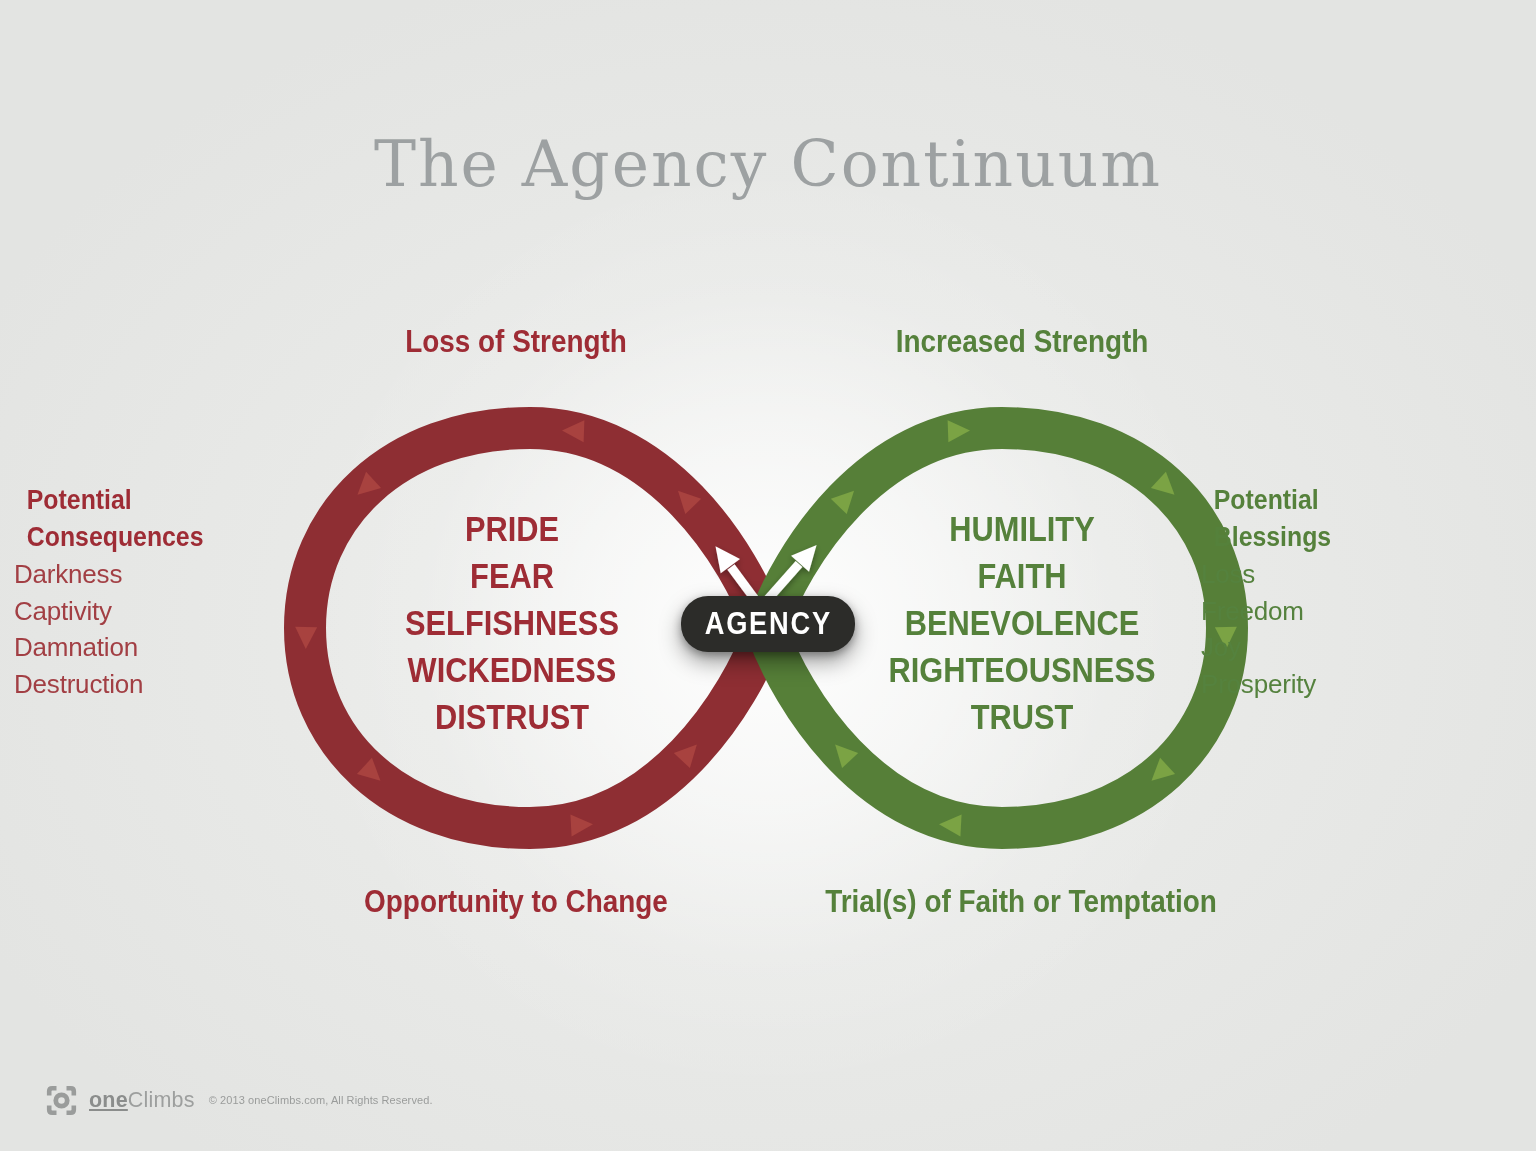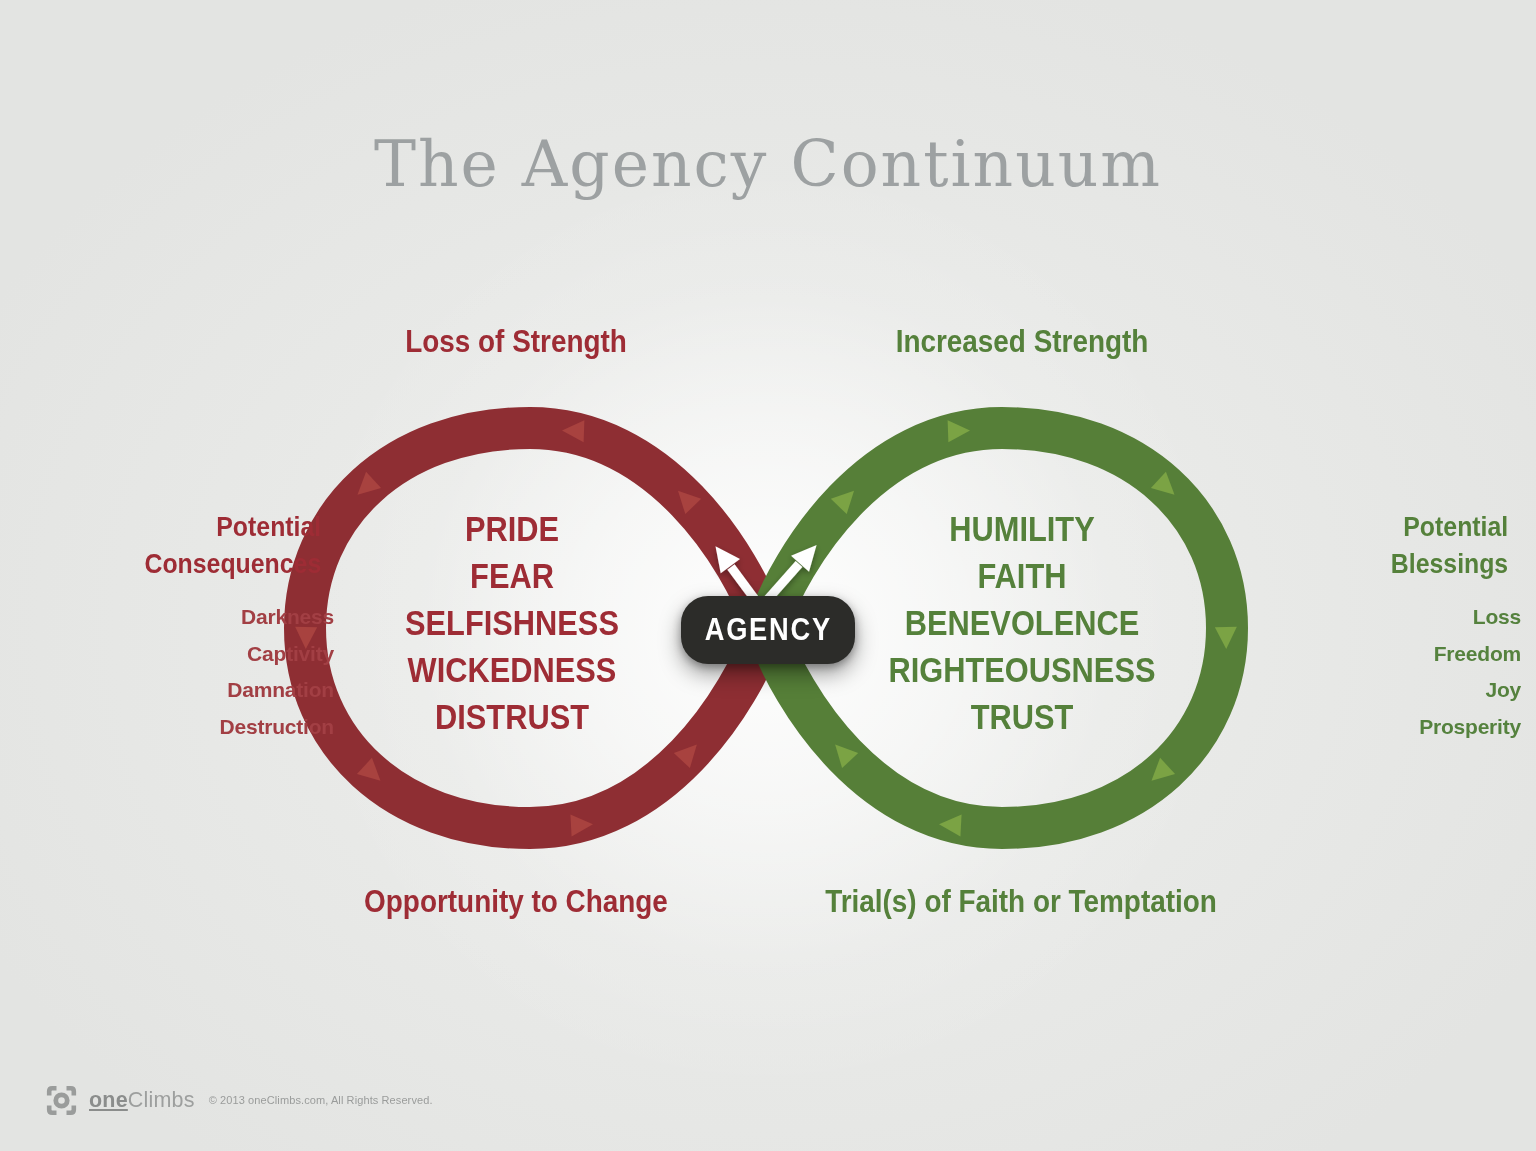--- a/index.html
+++ b/index.html
@@ -30,32 +30,32 @@
   .loop-caption.bottom{top:884px;}
   .red-strong{color:var(--red-text);}
   .green-strong{color:var(--green-text);}
   .loop-words{
     position:absolute;top:505px;width:420px;
     text-align:center;font-weight:700;font-size:35px;line-height:47px;
     transform:translateX(-50%) scaleX(0.88);transform-origin:center top;
     white-space:nowrap;
   }
   .side-panel{
-    position:absolute;top:509px;width:320px;text-align:right;
+    position:absolute;top:482px;width:320px;text-align:left;
     transform:translateX(-50%);
   }
   .side-heading{
     font-weight:700;font-size:27px;line-height:37px;
     transform:scaleX(0.92);transform-origin:center top;
   }
-  .side-list{margin-top:16px;font-size:21px;line-height:36.5px;letter-spacing:-0.2px;font-weight:bold;}
+  .side-list{margin-top:0;font-size:26px;line-height:36.5px;letter-spacing:-0.2px;}
   .side-list-red{color:var(--red-soft);}
   .side-list-green{color:var(--green-soft);}
   .agency-badge{
-    position:absolute;left:681px;top:596px;width:174px;height:68px;
+    position:absolute;left:681px;top:596px;width:174px;height:56px;
     background:var(--badge);border-radius:27px;
     box-shadow:0 10px 22px rgba(0,0,0,0.38), 0 3px 8px rgba(0,0,0,0.30);
     display:flex;align-items:center;justify-content:center;
   }
   .agency-label{
     color:#ffffff;font-weight:700;font-size:31px;letter-spacing:2px;
     transform:scaleX(0.88);white-space:nowrap;
   }
   .footer{
     position:absolute;left:46px;top:1082px;height:36px;

